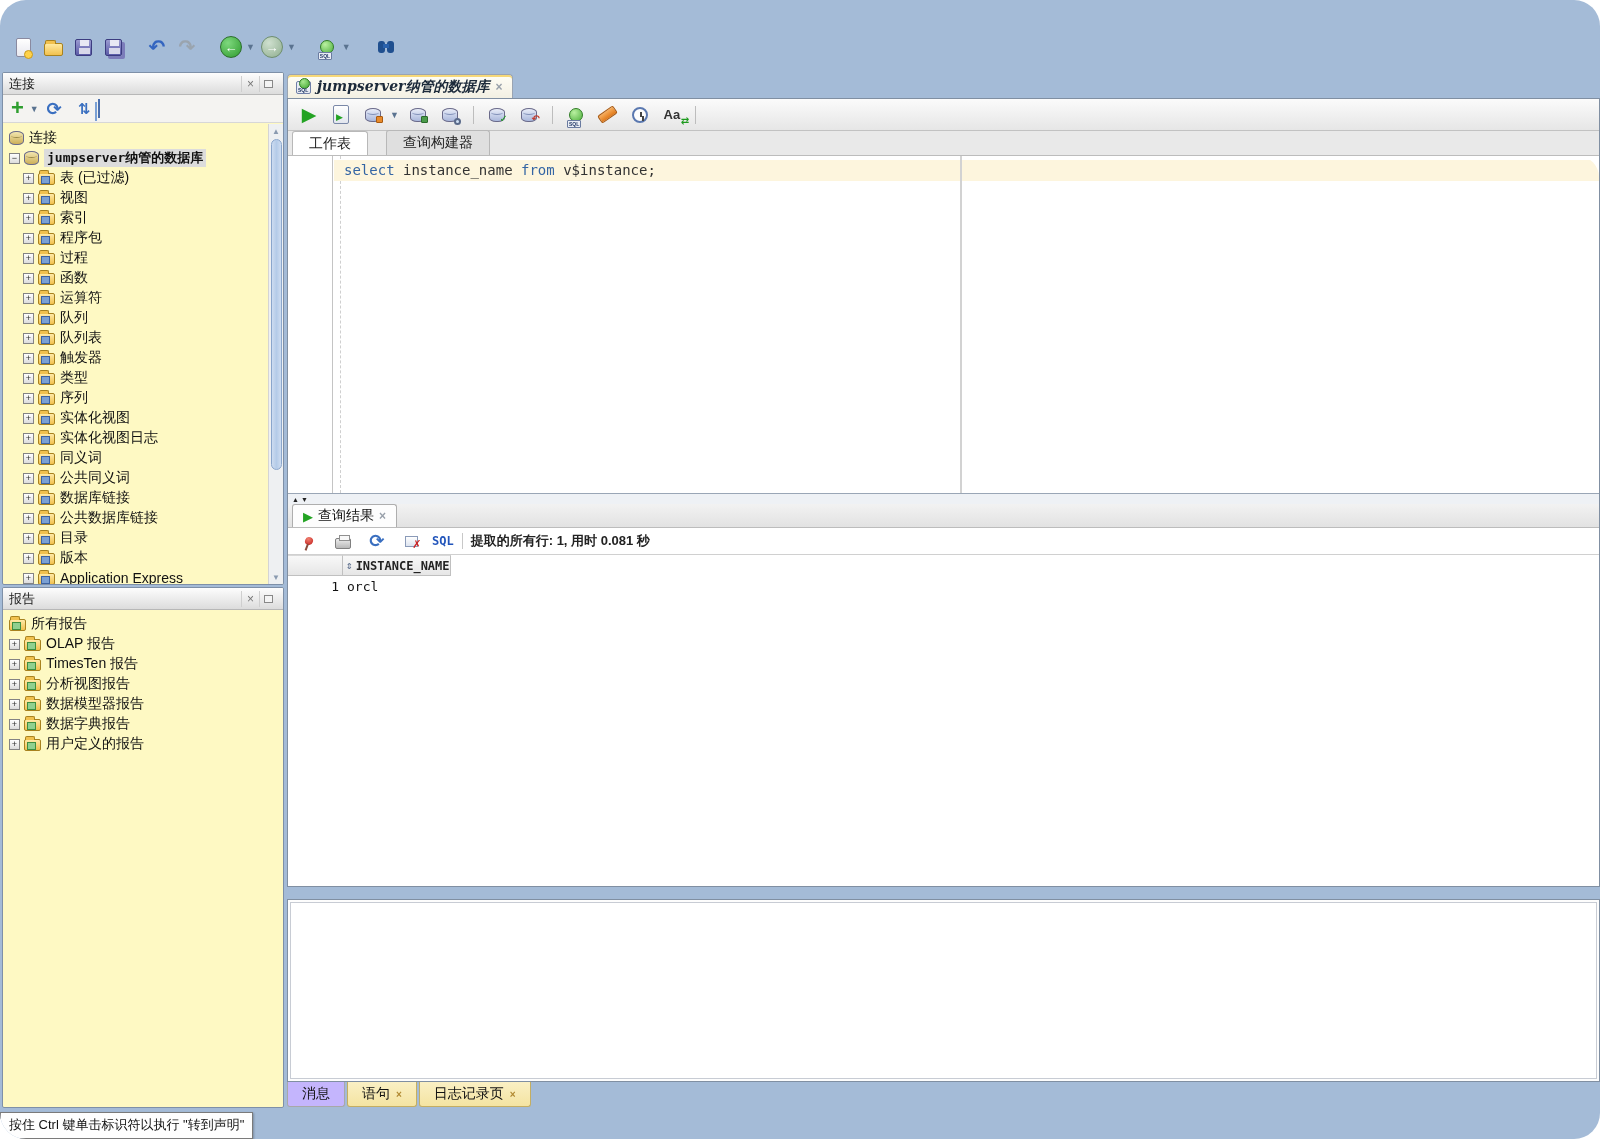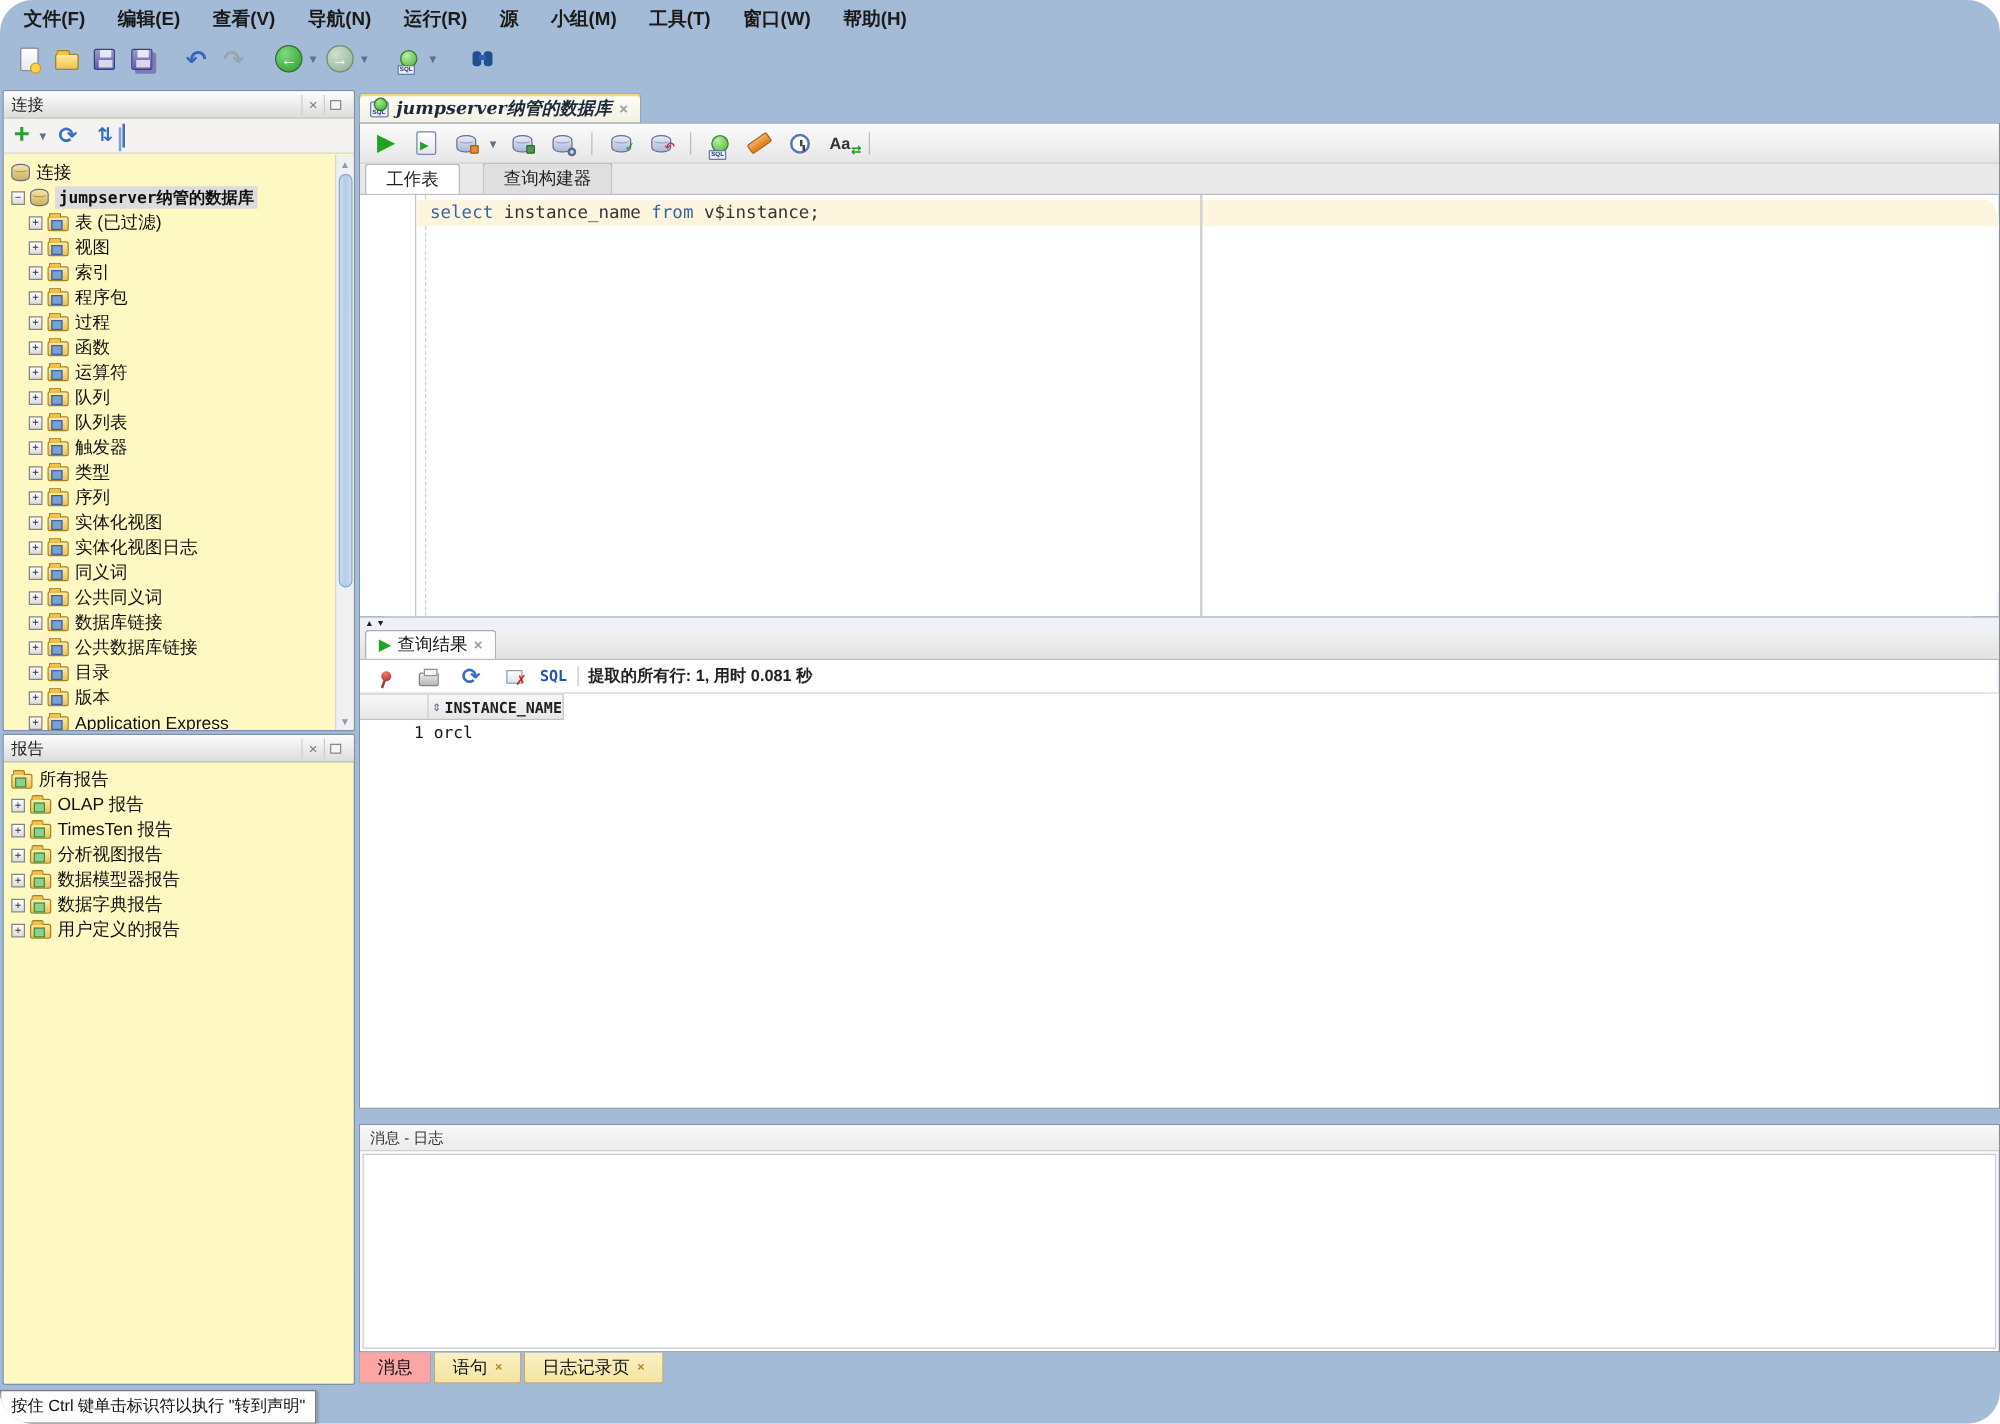--- a/index.html
+++ b/index.html
@@ -135,45 +135,33 @@
   .gc.num{width:55px;justify-content:flex-end;padding-right:4px;}
   .gc.val{width:108px;padding-left:4px;}
 
   
   .msgpanel{position:absolute;left:287px;top:899px;right:0;height:183px;background:#fdfdfd;border:1px solid #808fa2;display:flex;flex-direction:column;}
   .msg-header{height:21px;background:linear-gradient(#f8f8f8,#ececec);border-bottom:1px solid #cfcfcf;display:flex;align-items:center;padding:0 8px;font-size:12px;color:#333;}
   .msg-body{flex:1;background:#ffffff;margin:2px;border:1px solid #c8ccd4;}
 
   .bottom-tabs{position:absolute;left:287px;top:1082px;height:26px;display:flex;align-items:flex-start;gap:2px;}
   .btab{display:flex;align-items:center;gap:6px;font-size:14px;color:#111;border:1px solid #a8a8a8;border-top:none;padding:3px 14px;border-radius:0 0 3px 3px;}
-  .btab.active{background:#fca5a5;}
+  .btab.active{background:#c4b5fd;}
   .btab.yellow{background:linear-gradient(#faf0c4,#f4e4a2);border-color:#c4ae62;}
   .btab .bx{color:#b08830;font-size:10px;font-weight:bold;}
 
   
   .statusbar{position:absolute;left:0;right:0;bottom:0;height:31px;}
   .statustip{position:absolute;left:0;top:4px;background:#fefefe;border:1px solid #7a7a7a;padding:3px 8px 4px 8px;font-size:13px;color:#111;box-shadow:1px 1px 2px rgba(0,0,0,.25);}
 </style>
 </head>
 <body>
 
 <div id="app">
 
-  <div class="menubar">
-    <span class="menu-item">文件(F)</span>
-    <span class="menu-item">编辑(E)</span>
-    <span class="menu-item">查看(V)</span>
-    <span class="menu-item">导航(N)</span>
-    <span class="menu-item">运行(R)</span>
-    <span class="menu-item">源</span>
-    <span class="menu-item">小组(M)</span>
-    <span class="menu-item">工具(T)</span>
-    <span class="menu-item">窗口(W)</span>
-    <span class="menu-item">帮助(H)</span>
-  </div>
 
   <div class="toolbar">
     <span class="tbtn">
         <span class="icon-page"></span>
       </span>
     <span class="tbtn">
         <span class="icon-folder"></span>
       </span>
     <span class="tbtn">
         <span class="icon-floppy"></span>
@@ -505,23 +493,20 @@
         </div>
       </div>
       <div class="grid-row">
         <div class="gc num">1</div>
         <div class="gc val">orcl</div>
       </div>
     </div>
   </div>
 
   <div class="msgpanel">
-    <div class="msg-header">
-      <span>消息 - 日志</span>
-    </div>
     <div class="msg-body"></div>
   </div>
 
   <div class="bottom-tabs">
     <span class="btab active">
         <span>消息</span>
       </span>
     <span class="btab yellow">
         <span>语句</span>
         <span class="bx">×</span>

